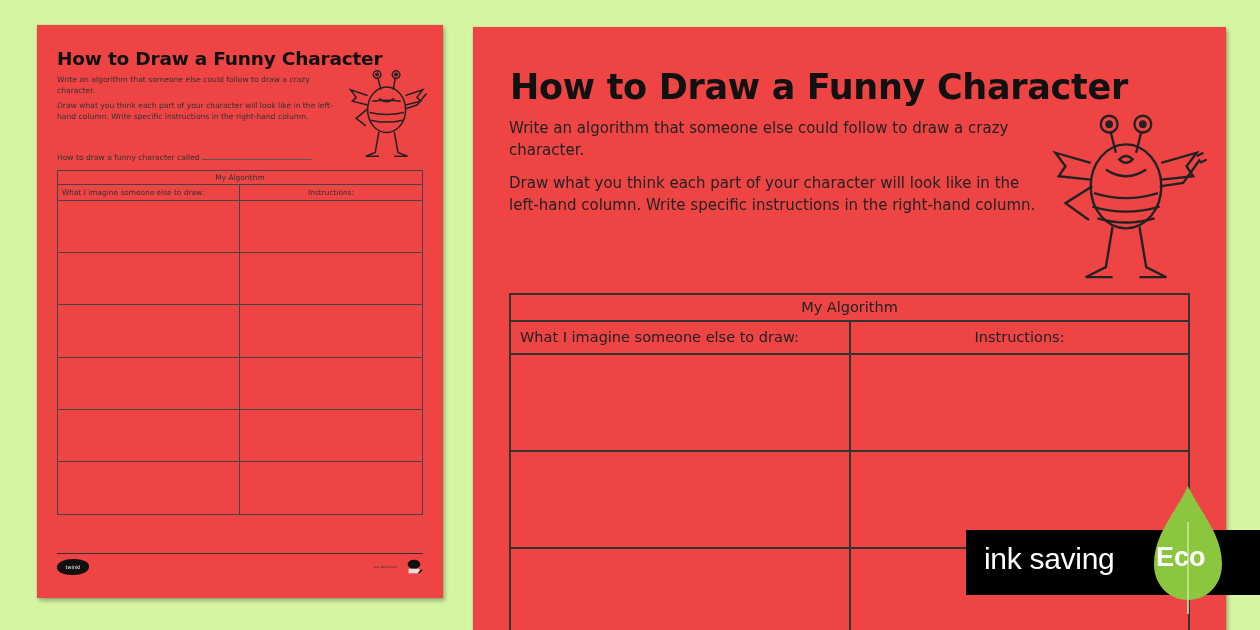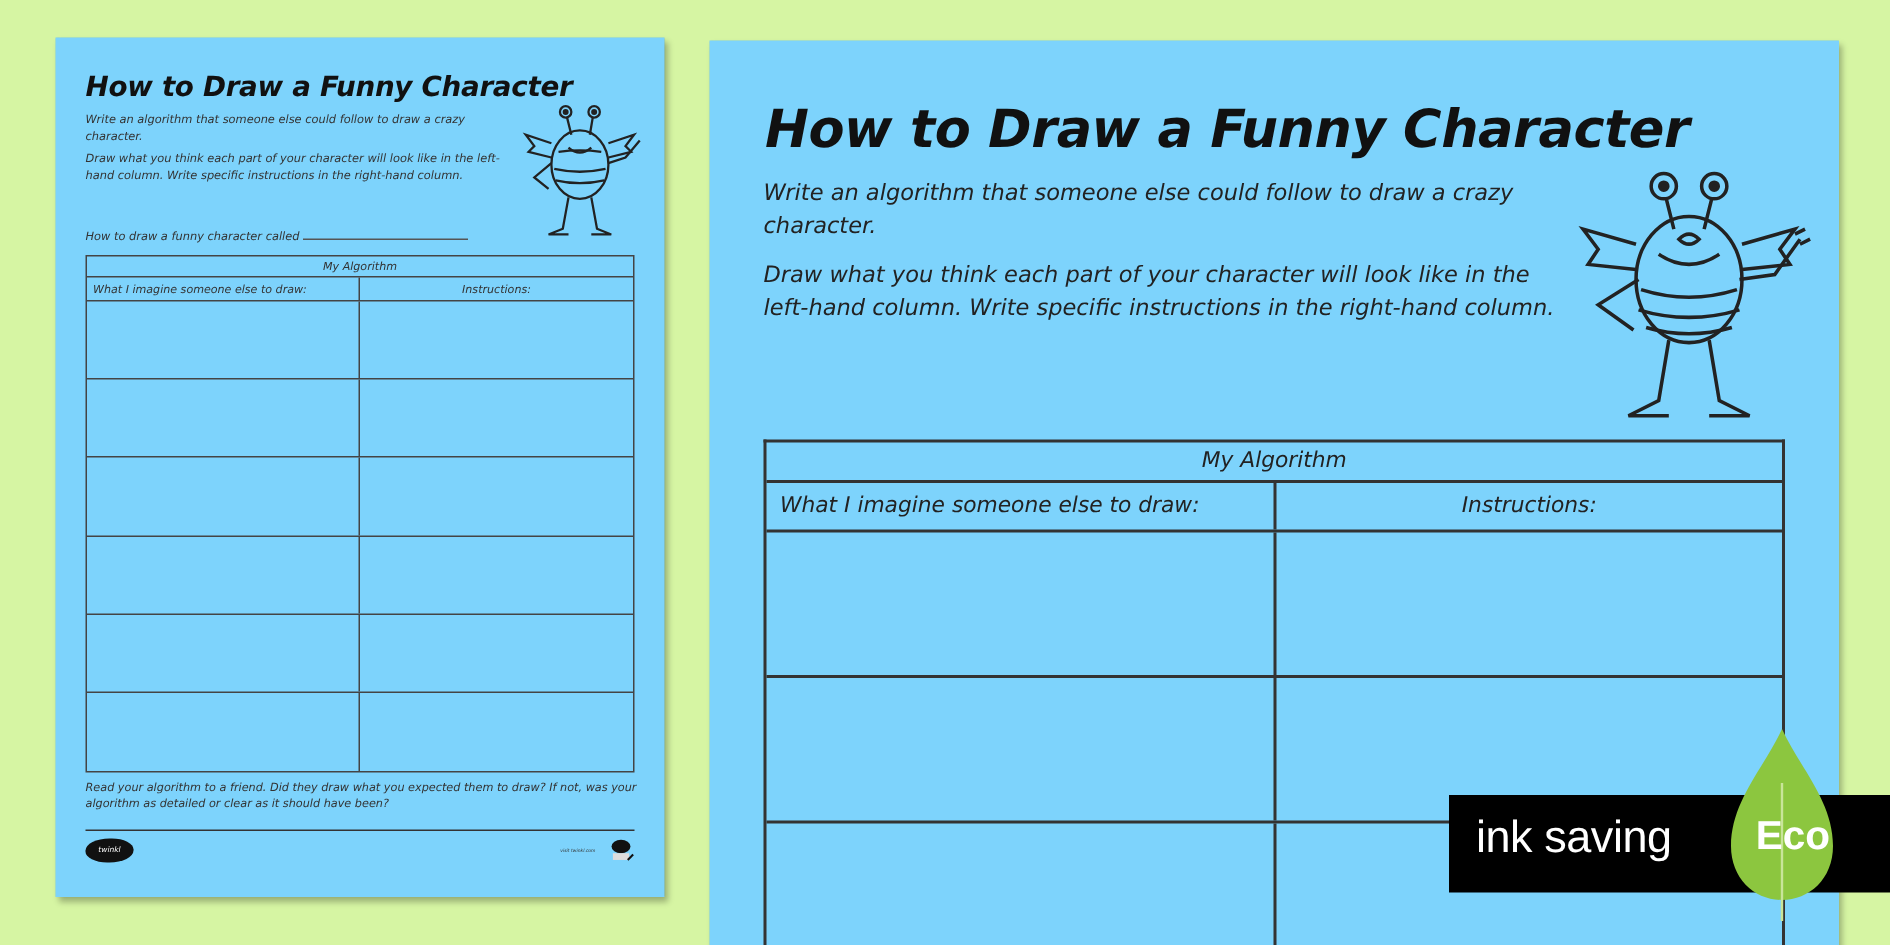--- a/index.html
+++ b/index.html
@@ -1,19 +1,19 @@
 <!DOCTYPE html>
 <html><head>
 <meta charset="utf-8">
 <style>
   * { box-sizing: border-box; margin: 0; padding: 0; }
   html, body { width: 1260px; height: 630px; overflow: hidden; }
   body { background: #d6f5a3; font-family: "DejaVu Sans", sans-serif; position: relative; color: #111; }
 
-  .sheet { position: absolute; background: #7dd3fc; box-shadow: 2px 3px 4px rgba(0,0,0,0.28), 0 0 1px rgba(0,0,0,0.3); overflow: hidden; font-style: italic; }
+  .sheet { position: absolute; background: #ef4444; box-shadow: 2px 3px 4px rgba(0,0,0,0.28), 0 0 1px rgba(0,0,0,0.3); overflow: hidden; }
 
   
   #small { left: 37px; top: 25px; width: 406px; height: 573px; }
   #small .title { position: absolute; left: 20px; top: 23px; font-size: 18.5px; font-weight: bold; letter-spacing: -0.2px; white-space: nowrap; }
   #small .p { position: absolute; left: 20px; font-size: 7.6px; line-height: 10.5px; color: #333; width: 290px; }
   #small .monster { position: absolute; left: 304px; top: 42px; width: 95px; height: 95px; }
   #small .tbl { position: absolute; left: 20px; top: 145px; width: 366px; height: 345px; border: 1.3px solid #444; }
   #small .hdr1 { height: 14px; border-bottom: 1px solid #444; font-size: 7.4px; text-align: center; line-height: 13px; color: #333; }
   #small .hdr2 { display: flex; height: 16px; border-bottom: 1px solid #444; font-size: 7.4px; line-height: 15px; color: #333; }
   #small .c1 { width: 182px; border-right: 1px solid #444; padding-left: 4px; }
@@ -37,21 +37,21 @@
   #large .hdr1 { height: 27px; border-bottom: 2px solid #333; font-size: 14.5px; text-align: center; line-height: 25px; color: #222; }
   #large .hdr2 { display: flex; height: 33px; border-bottom: 2px solid #333; font-size: 14.5px; line-height: 31px; color: #222; }
   #large .c1 { width: 340px; border-right: 2px solid #333; padding-left: 9px; white-space: nowrap; }
   #large .c2 { flex: 1; text-align: center; }
   #large .row { display: flex; height: 97px; border-bottom: 2px solid #333; }
 
   
   #eco { position: absolute; left: 966px; top: 530px; width: 297px; height: 65px; background: #000000; }
   #eco .label { position: absolute; left: 18px; top: 12px; font-family: "Liberation Sans", sans-serif; font-size: 30px; color: #fff; white-space: nowrap; letter-spacing: -0.3px; }
   #drop { position: absolute; left: 1148px; top: 482px; width: 80px; height: 138px; }
-  #drop .eco-word { position: absolute; left: 8px; top: 60px; width: 64px; text-align: right; font-family: "Liberation Sans", sans-serif; font-weight: bold; font-size: 27px; color: #fff; }
+  #drop .eco-word { position: absolute; left: 8px; top: 60px; width: 64px; text-align: left; font-family: "Liberation Sans", sans-serif; font-weight: bold; font-size: 27px; color: #fff; }
 </style>
 </head>
 <body>
 
 <div class="sheet" id="small">
   <div class="title">How to Draw a Funny Character</div>
   <div class="p" style="top:50px;">Write an algorithm that someone else could follow to draw a crazy character.</div>
   <div class="p" style="top:76px;">Draw what you think each part of your character will look like in the left-hand column. Write specific instructions in the right-hand column.</div>
   <div class="p" style="top:127px; width:320px;">
     <span>How to draw a funny character called</span>
@@ -96,21 +96,20 @@
       </div>
     <div class="row">
         <div class="c1"></div>
         <div class="c2"></div>
       </div>
     <div class="row">
         <div class="c1"></div>
         <div class="c2"></div>
       </div>
   </div>
-  <div class="footer-text">Read your algorithm to a friend. Did they draw what you expected them to draw? If not, was your algorithm as detailed or clear as it should have been?</div>
   <div class="rule"></div>
   <div class="logo">twinkl</div>
   <div class="site">visit twinkl.com</div>
   <svg class="eco-small" viewBox="0 0 20 20">
     <ellipse cx="10" cy="7" rx="7" ry="5" fill="#111"></ellipse>
     <rect x="4" y="12" width="12" height="5" fill="#ddd"></rect>
     <path d="M15 17 L19 13" stroke="#111" stroke-width="1.5"></path>
   </svg>
 </div>
 

